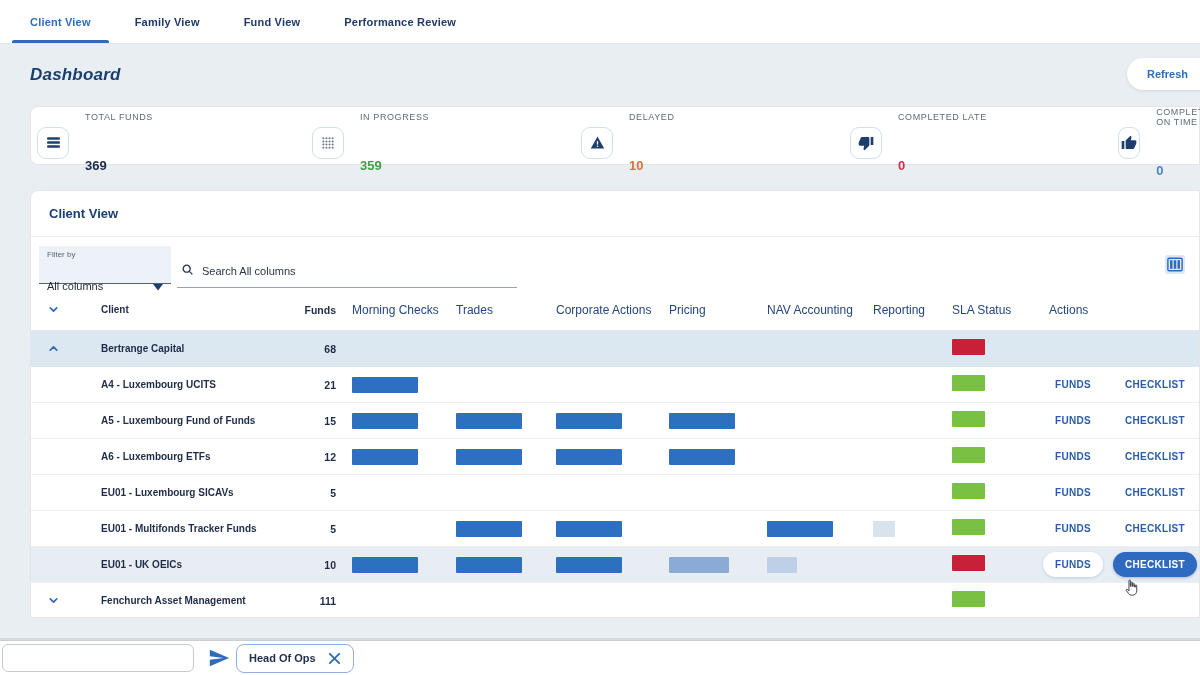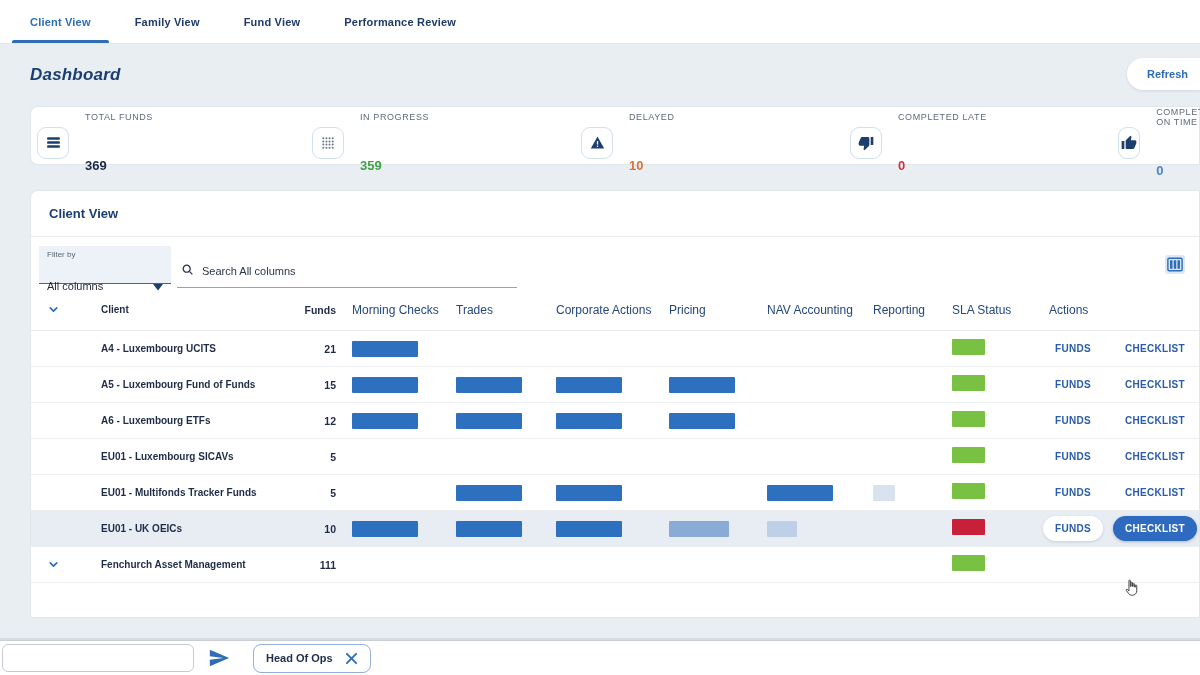--- a/index.html
+++ b/index.html
@@ -75,21 +75,21 @@
   .act-btn.pill-white { background:#ffffff; box-shadow:0 1px 3px rgba(40,60,90,.18); }
   .act-btn.pill-filled { background:#2e6abf; color:#ffffff; box-shadow:0 1px 3px rgba(40,60,90,.3); }
   
   .footer { position:absolute; left:0; right:0; bottom:0; height:35px; background:#ffffff;
          border-top:1px solid #c9ced4; box-shadow:0 -2px 0 rgba(180,186,194,.35);
          display:flex; align-items:center; }
   .footer-input { margin-left:2px; width:192px; height:28px; border:1px solid #c6cbd1;
          border-radius:6px; background:#fff; outline:none; font-family:inherit; font-size:11px;
          padding:0 8px; }
   .send-btn { border:none; background:transparent; margin-left:14px; cursor:pointer; line-height:0; }
-  .chip { margin-left:23px; display:flex; align-items:center; gap:12px; border:1.5px solid #93afdc;
+  .chip { margin-left:6px; display:flex; align-items:center; gap:12px; border:1.5px solid #93afdc;
          border-radius:8px; padding:7px 12px; background:#fff; }
   .chip-label { font-size:11px; font-weight:bold; color:#22304d; }
   .chip-close { border:none; background:transparent; cursor:pointer; line-height:0; padding:0; }
   
   .cursor { position:absolute; left:1124px; top:578px; pointer-events:none; z-index:50; }
 </style>
 </head>
 <body>
 
 <nav class="tabsbar">
@@ -231,20 +231,37 @@
     <div class="cell">Trades</div>
     <div class="cell">Corporate Actions</div>
     <div class="cell">Pricing</div>
     <div class="cell">NAV Accounting</div>
     <div class="cell">Reporting</div>
     <div class="cell">SLA Status</div>
     <div class="cell" style="padding-left:8px">Actions</div>
   </div>
 
   <div>
+      <div class="trow row-group">
+        <div class="cell expander">
+          <svg width="13" height="13" viewBox="0 0 24 24" fill="none" stroke="#2f6cb7" stroke-width="3.2" stroke-linecap="round" stroke-linejoin="round">
+            <polyline points="6,15 12,9 18,15"></polyline>
+          </svg>
+        </div>
+        <div class="cell client">Bertrange Capital</div>
+        <div class="cell funds">68</div>
+        <div class="cell"></div>
+        <div class="cell"></div>
+        <div class="cell"></div>
+        <div class="cell"></div>
+        <div class="cell"></div>
+        <div class="cell"></div>
+        <div class="cell"><span class="sla-badge" style="background: rgb(201, 32, 58);"></span></div>
+        <div class="cell actions"></div>
+      </div>
       <div class="trow">
         <div class="cell expander"></div>
         <div class="cell client">A4 - Luxembourg UCITS</div>
         <div class="cell funds">21</div>
         <div class="cell">
           <div class="bar" style="background: rgb(46, 112, 192); width: 66px;"></div>
         </div>
         <div class="cell"></div>
         <div class="cell"></div>
         <div class="cell"></div>

